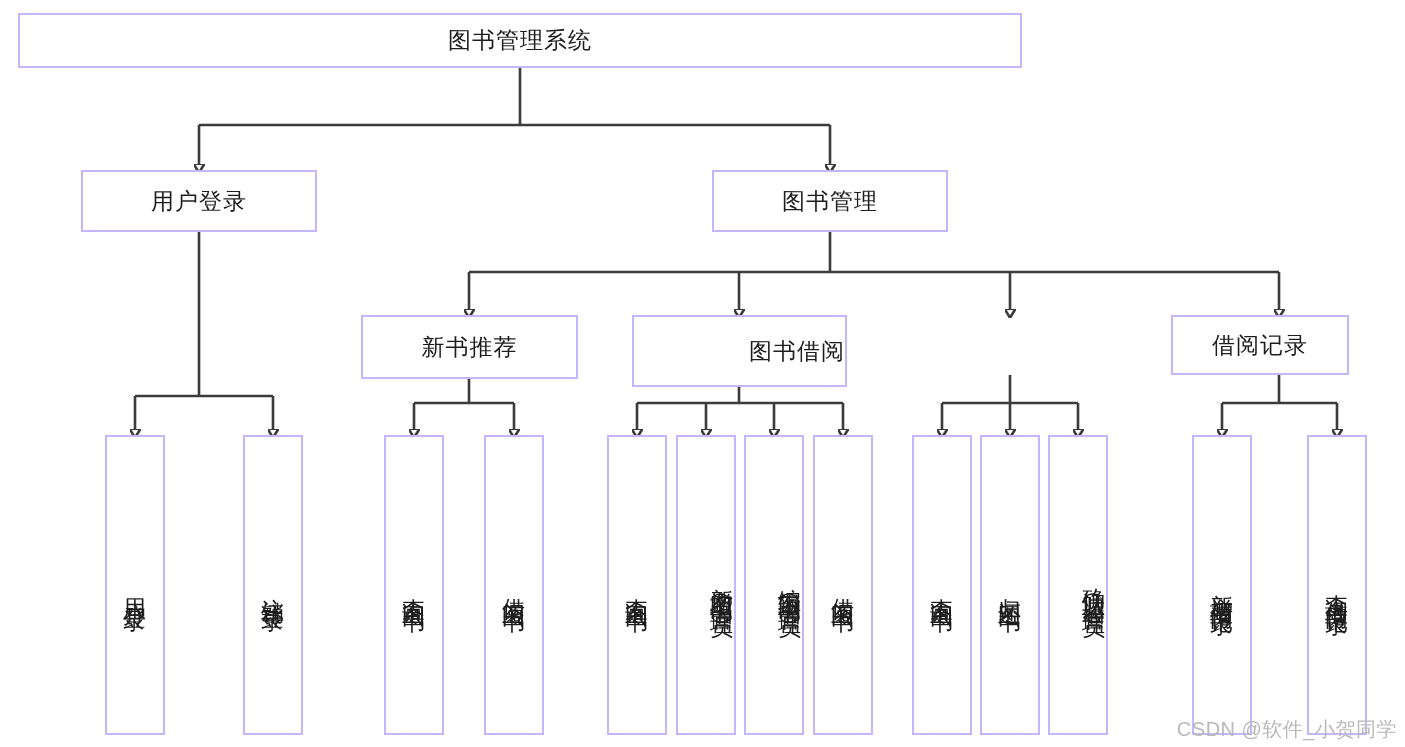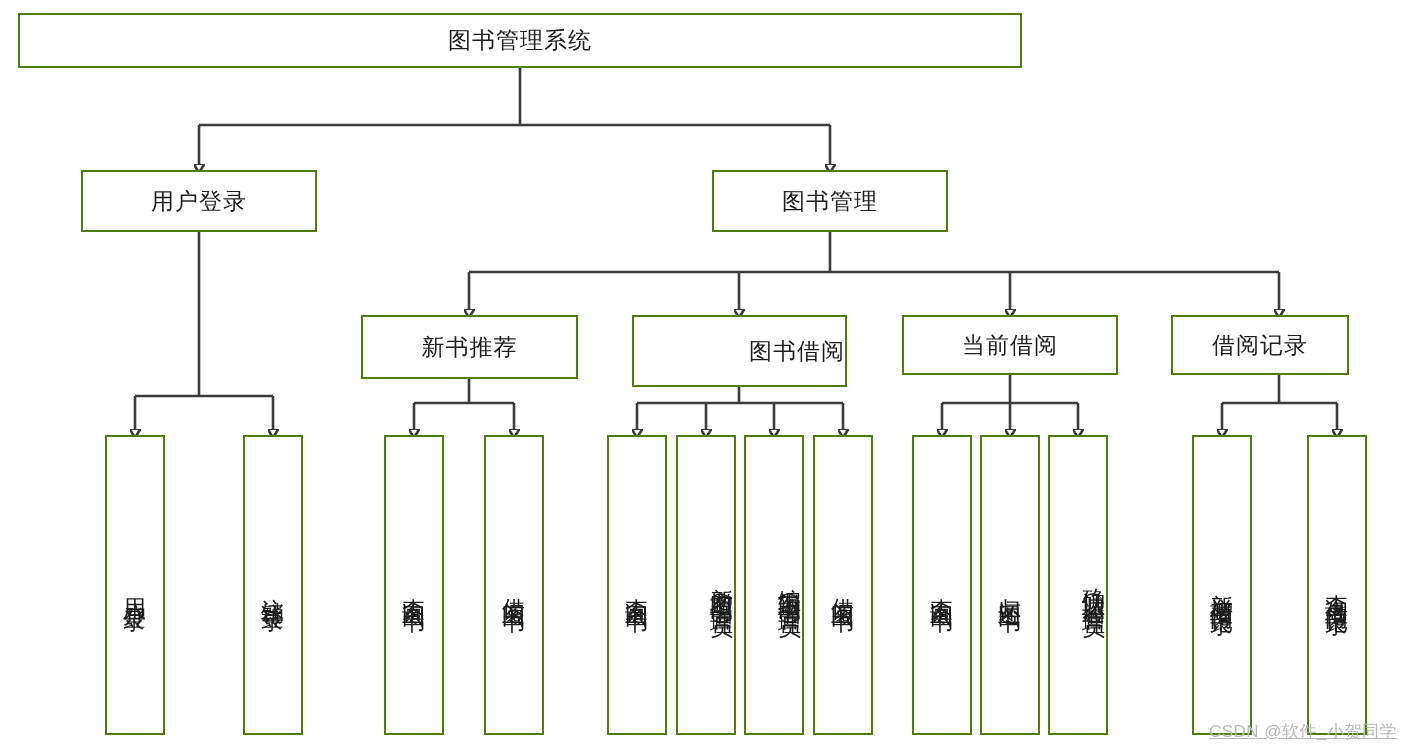--- a/index.html
+++ b/index.html
@@ -8,21 +8,21 @@
     background:#ffffff;
     font-family:"Liberation Sans","DejaVu Sans",sans-serif;
     overflow:hidden;
     position:relative;
   }
   #diagram{position:absolute;left:0;top:0;width:1405px;height:747px;}
 
   .node{
     position:absolute;
     box-sizing:border-box;
-    border:2px solid #4d7c0f;
+    border:2px solid #c4b5fd;
     background:#ffffff;
     display:flex;
     align-items:center;
     justify-content:center;
     color:#1d1d1d;
   }
   .node.h{
     font-size:23px;
     letter-spacing:1px;
   }
@@ -41,26 +41,25 @@
   .node .txt{
     display:block;
     line-height:1.05;
     white-space:pre;
   }
 
   .watermark{
     position:absolute;
     right:8px;
     bottom:4px;
-    font-size:17px;
+    font-size:20px;
     color:#b9b9b9;
     letter-spacing:0.5px;
     white-space:nowrap;
     user-select:none;
-    text-decoration:underline;
   }
   svg.links{position:absolute;left:0;top:0;width:1405px;height:747px;pointer-events:none;}
   svg.links path,svg.links line{stroke:#3b3b3b;stroke-width:2.6;fill:none;}
 </style>
 </head>
 <body>
 
 <div id="diagram">
 
   <svg class="links" viewBox="0 0 1405 747">
@@ -125,23 +124,20 @@
   <div class="node h" style="left:712px;top:170px;width:236px;height:62px;text-align:right;">
     <span class="txt">图书管理</span>
   </div>
 
   <div class="node h" style="left:361px;top:315px;width:217px;height:64px;">
     <span class="txt">新书推荐</span>
   </div>
   <div class="node h" style="left:632px;top:315px;width:215px;height:72px;justify-content:flex-end;">
     <span class="txt">图书借阅</span>
   </div>
-  <div class="node h" style="left:902px;top:315px;width:216px;height:60px;">
-    <span class="txt">当前借阅</span>
-  </div>
   <div class="node h" style="left:1171px;top:315px;width:178px;height:60px;">
     <span class="txt">借阅记录</span>
   </div>
 
   <div class="node v centered" style="left:105px;top:435px;width:60px;height:300px;">
     <span class="txt">用户登录</span>
   </div>
   <div class="node v centered" style="left:243px;top:435px;width:60px;height:300px;">
     <span class="txt">注销登录</span>
   </div>

